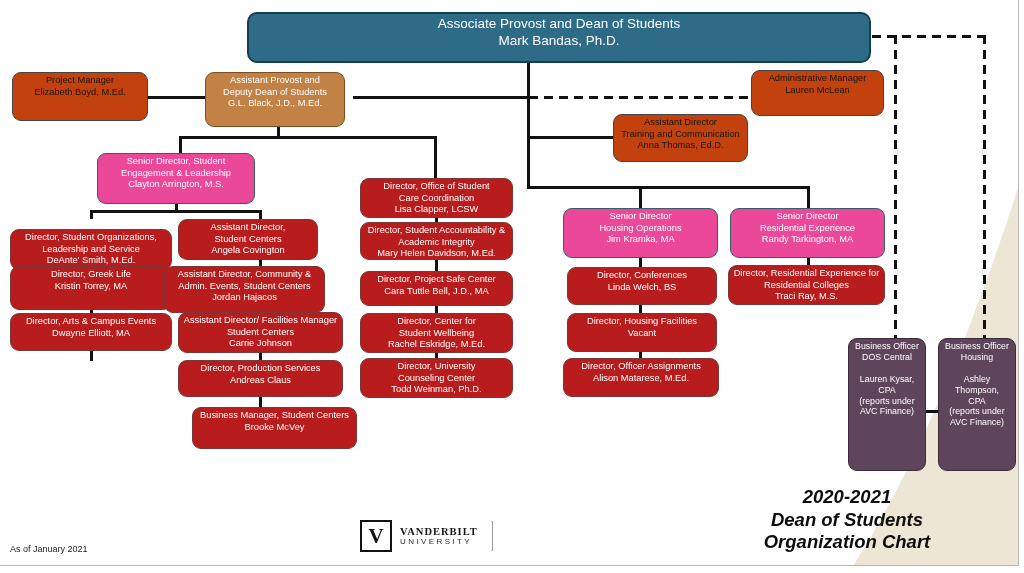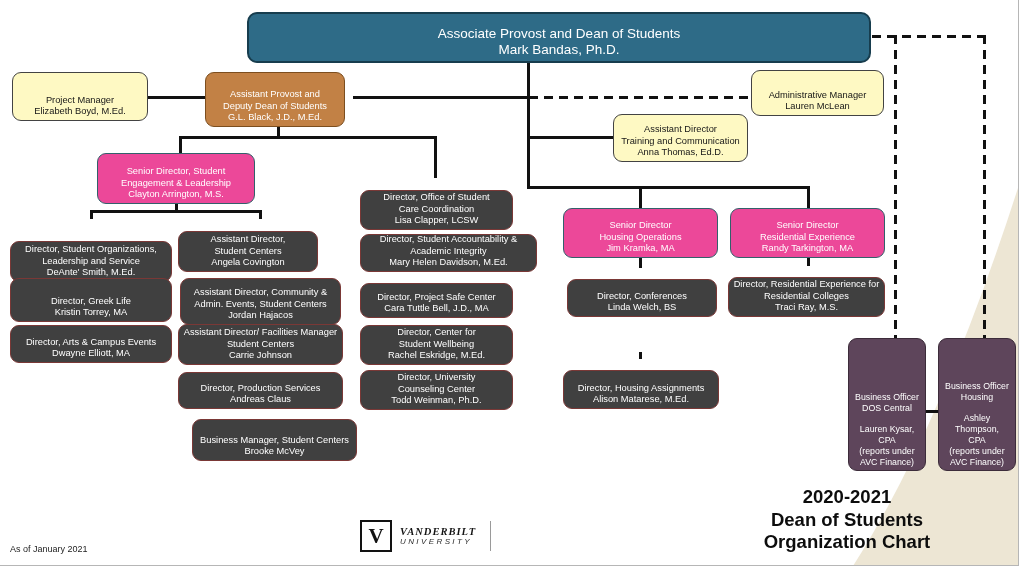--- a/index.html
+++ b/index.html
@@ -1,47 +1,47 @@
 <!DOCTYPE html>
 <html><head>
 <meta charset="utf-8">
 <style>
   html,body{margin:0;padding:0;background:#fff;}
   #slide{position:relative;width:1024px;height:573px;background:#fff;overflow:hidden;
          font-family:"Liberation Sans",sans-serif;}
-  .node{position:absolute;z-index:2;display:flex;align-items:flex-end;justify-content:center;
+  .node{position:absolute;z-index:2;display:flex;align-items:flex-start;justify-content:center;
         text-align:center;border-radius:9px;box-sizing:border-box;padding:2px 3px;
         font-size:9.3px;line-height:1.24;letter-spacing:0;}
   .txt{white-space:pre-line;display:block;width:100%;}
   .exec{background:#2E6B87;border:2px solid #173D4E;color:#fff;font-size:13.5px;border-radius:10px;}
   .senior{background:#ec4899;border:1.5px solid #33606b;color:#fff;}
-  .dir{background:#404040;border:1.5px solid #7a3836;color:#fff;margin-top:12px;}
+  .dir{background:#b91c1c;border:1.5px solid #7a3836;color:#fff;}
   .ap{background:#C28145;border:1.5px solid #7c4e1f;color:#fff;}
-  .sup{background:#fef9c3;border:1.5px solid #434343;color:#161616;}
+  .sup{background:#c2410c;border:1.5px solid #434343;color:#161616;}
   .biz{background:#5E455B;border:1.5px solid #3c2c3a;color:#fff;z-index:3;font-size:8.8px;}
   .ln{position:absolute;background:#111;z-index:1;}
   .dash-h{position:absolute;height:3px;z-index:1;
           background:repeating-linear-gradient(90deg,#111 0 9px,transparent 9px 15px);}
   .dash-v{position:absolute;width:3px;z-index:1;
           background:repeating-linear-gradient(180deg,#111 0 9px,transparent 9px 15px);}
   #beige{position:absolute;left:840px;top:180px;z-index:0;}
   .edge{position:absolute;background:#b6b6b6;z-index:4;}
   #asof{position:absolute;left:10px;top:544px;font-size:9px;color:#1d1d1d;z-index:2;}
   #footer-brand{position:absolute;left:360px;top:520px;display:flex;align-items:center;z-index:2;}
   #logo-box{width:28px;height:28px;border:2px solid #121212;display:flex;align-items:center;
             justify-content:center;font-family:"Liberation Serif",serif;font-weight:700;
             font-size:21px;color:#121212;background:#fff;}
-  #wordmark{margin-left:8px;display:flex;flex-direction:column;justify-content:center;font-style:italic;}
+  #wordmark{margin-left:8px;display:flex;flex-direction:column;justify-content:center;}
   #wm1{font-family:"Liberation Serif",serif;font-weight:700;font-size:10.5px;
        letter-spacing:1px;color:#141414;}
   #wm2{font-family:"Liberation Sans",sans-serif;font-size:8px;letter-spacing:2.4px;color:#2c2c2c;}
   #brand-divider{width:1px;height:30px;background:#9a9a9a;margin:0 12px 0 14px;}
   #office{font-size:20px;color:#3c3c3c;letter-spacing:0.2px;}
   #title-block{position:absolute;left:752px;top:486px;width:190px;text-align:center;z-index:2;
-               font-size:18.5px;font-weight:700;color:#0d0d0d;line-height:1.22;}
+               font-size:18.5px;font-weight:700;color:#0d0d0d;line-height:1.22;font-style:italic;}
 </style>
 </head>
 <body>
 
 <div id="slide">
 
   <svg id="beige" width="179" height="386" viewBox="0 0 179 386">
     <path d="M178,8 L178,386 L13,386 Q100,250 178,8 Z" fill="#EDE6D4"></path>
   </svg>
 
@@ -117,30 +117,30 @@
   <div class="node dir" style="left:10px;top:229px;width:162px;height:41px">
       <span class="txt">Director, Student Organizations,
 Leadership and Service
 DeAnte' Smith, M.Ed.</span>
     </div>
   <div class="node dir" style="left:178px;top:219px;width:140px;height:41px">
       <span class="txt">Assistant Director,
 Student Centers
 Angela Covington</span>
     </div>
-  <div class="node dir" style="left:360px;top:222px;width:177px;height:38px">
+  <div class="node dir" style="left:360px;top:222px;width:153px;height:38px">
       <span class="txt">Director, Student Accountability &amp;
 Academic Integrity
 Mary Helen Davidson, M.Ed.</span>
     </div>
   <div class="node dir" style="left:10px;top:266px;width:162px;height:44px">
       <span class="txt">Director, Greek Life
 Kristin Torrey, MA</span>
     </div>
-  <div class="node dir" style="left:180px;top:266px;width:161px;height:47px">
+  <div class="node dir" style="left:164px;top:266px;width:161px;height:47px">
       <span class="txt">Assistant Director, Community &amp;
 Admin. Events, Student Centers
 Jordan Hajacos</span>
     </div>
   <div class="node dir" style="left:360px;top:271px;width:153px;height:35px">
       <span class="txt">Director, Project Safe Center
 Cara Tuttle Bell, J.D., MA</span>
     </div>
   <div class="node dir" style="left:10px;top:313px;width:162px;height:38px">
       <span class="txt">Director, Arts &amp; Campus Events
@@ -171,22 +171,26 @@
     </div>
   <div class="node senior" style="left:563px;top:208px;width:155px;height:50px">
       <span class="txt">Senior Director
 Housing Operations
 Jim Kramka, MA</span>
     </div>
   <div class="node dir" style="left:567px;top:267px;width:150px;height:38px">
       <span class="txt">Director, Conferences
 Linda Welch, BS</span>
     </div>
+  <div class="node dir" style="left:567px;top:313px;width:150px;height:39px">
+      <span class="txt">Director, Housing Facilities
+Vacant</span>
+    </div>
   <div class="node dir" style="left:563px;top:358px;width:156px;height:39px">
-      <span class="txt">Director, Housing Assignments
+      <span class="txt">Director, Officer Assignments
 Alison Matarese, M.Ed.</span>
     </div>
   <div class="node senior" style="left:730px;top:208px;width:155px;height:50px">
       <span class="txt">Senior Director
 Residential Experience
 Randy Tarkington, MA</span>
     </div>
   <div class="node dir" style="left:728px;top:265px;width:157px;height:40px">
       <span class="txt">Director, Residential Experience for
 Residential Colleges

